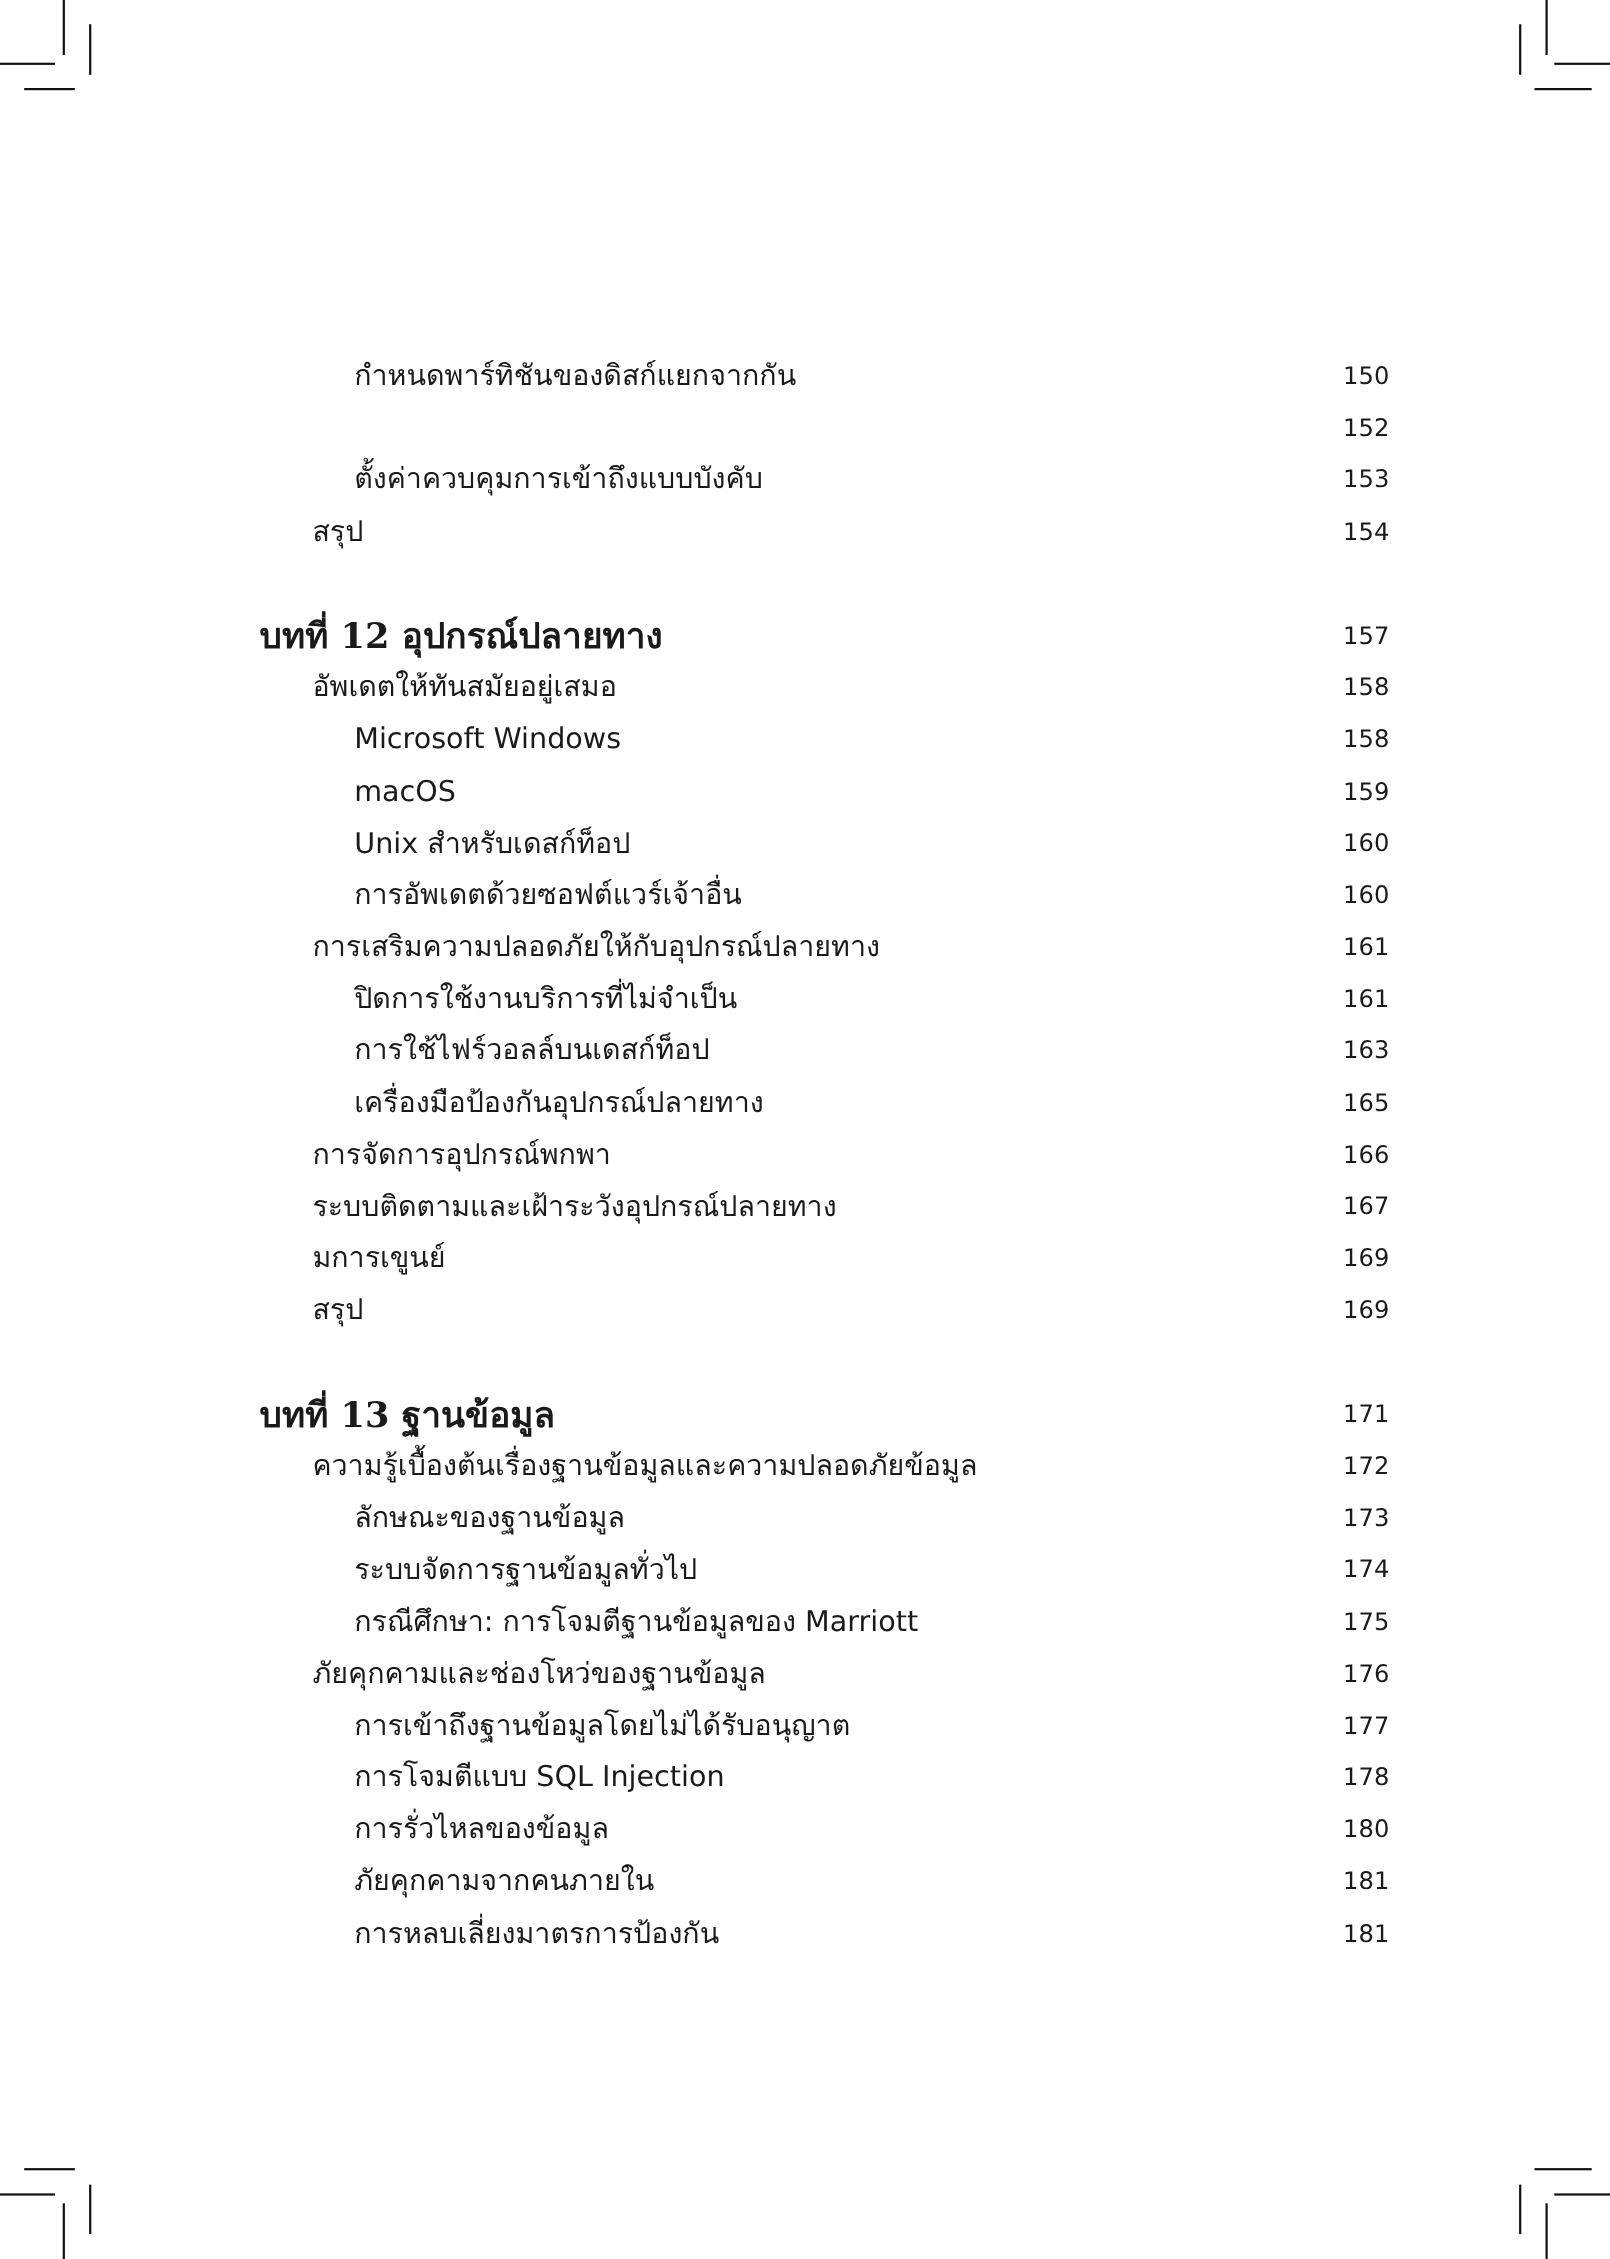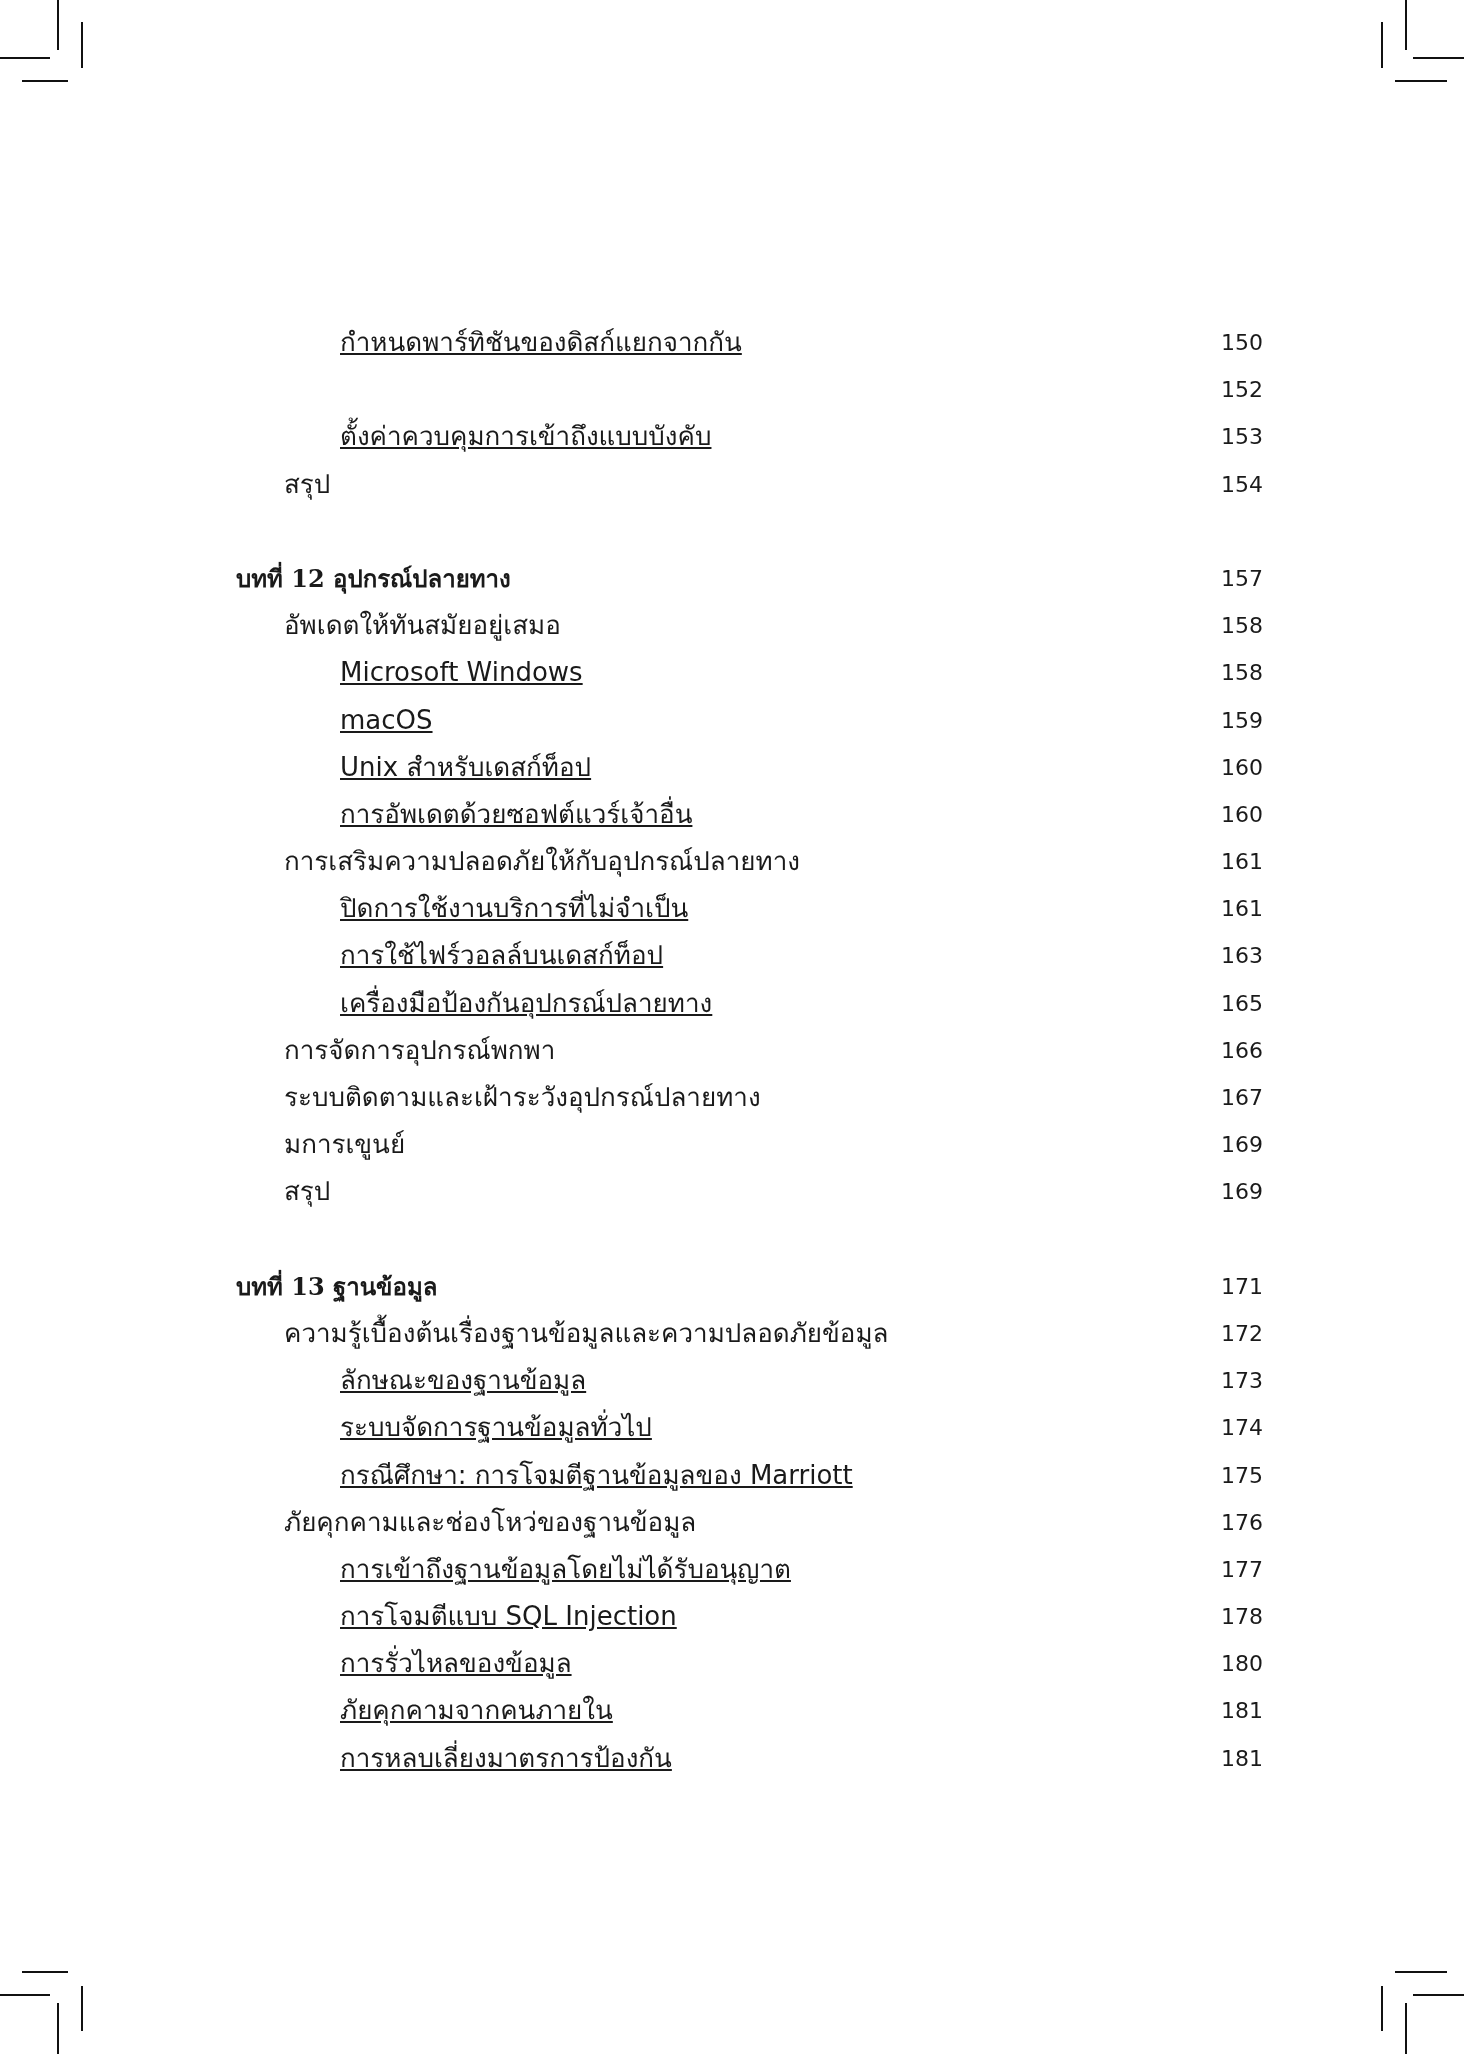--- a/index.html
+++ b/index.html
@@ -5,23 +5,23 @@
   html, body { margin: 0; padding: 0; background: #ffffff; }
   body { width: 1464px; height: 2054px; position: relative; overflow: hidden;
          font-family: "DejaVu Sans", "Liberation Sans", sans-serif; color: #1a1a1a; }
   .crop { position: absolute; background: #111; }
   .crop.v { width: 2px; }
   .crop.h { height: 2px; }
   #toc { position: absolute; left: 0; top: 319px; width: 1464px; }
   .row { position: relative; height: 47.2px; line-height: 47.2px; }
   .row .title { position: absolute; white-space: nowrap; font-size: 26px; }
   .row .page { position: absolute; right: 201px; font-size: 22px; }
-  .row.l0 .title { left: 236px; font-weight: bold; font-family: "DejaVu Serif", "Liberation Serif", serif; font-size: 24px; }
+  .row.l0 .title { left: 236px; font-weight: bold; font-family: "DejaVu Serif", "Liberation Serif", serif; font-size: 32px; }
   .row.l1 .title { left: 284px; }
-  .row.l2 .title { left: 340px; text-decoration: underline; }
+  .row.l2 .title { left: 322px; }
   .row.gap { height: 47.2px; }
 </style>
 </head>
 <body>
 
 <div class="crop v" style="left:57px;top:0;height:50px;"></div>
 <div class="crop v" style="left:81px;top:22px;height:46px;"></div>
 <div class="crop h" style="left:0;top:57px;width:50px;"></div>
 <div class="crop h" style="left:22px;top:80px;width:46px;"></div>
 

